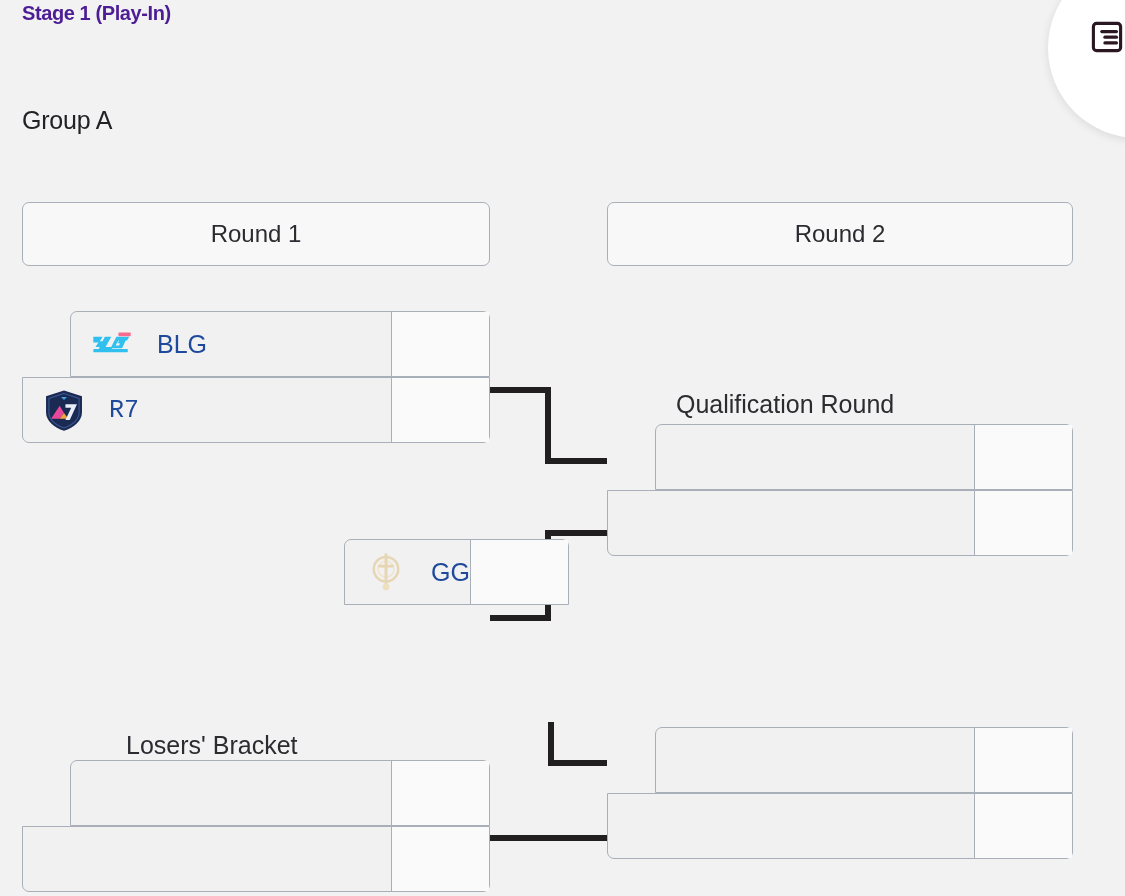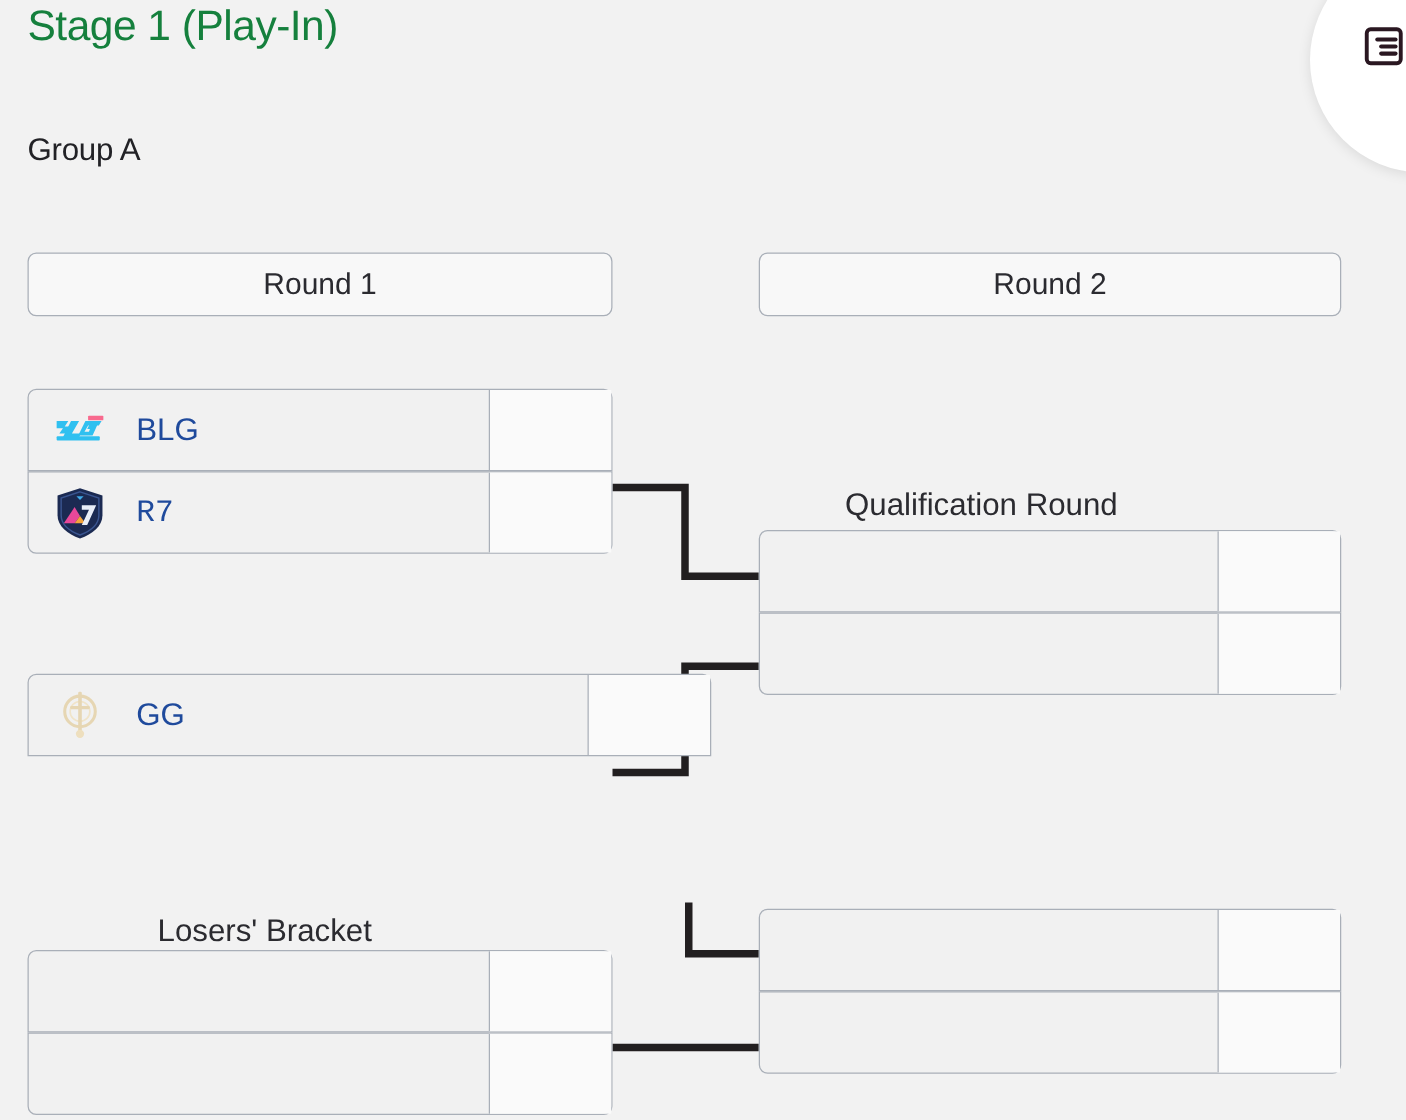--- a/index.html
+++ b/index.html
@@ -18,23 +18,23 @@
     position: absolute;
     inset: 0;
     background: #f2f2f2;
   }
 
   
   .stage-title {
     position: absolute;
     left: 22px;
     top: 2px;
-    font-size: 34px;
-    font-weight: 400;
-    color: #15803d;
+    font-size: 20px;
+    font-weight: 700;
+    color: #4c1d95;
     letter-spacing: -0.4px;
     white-space: nowrap;
   }
   .group-title {
     position: absolute;
     left: 22px;
     top: 106px;
     font-size: 25px;
     font-weight: 400;
     color: #222226;
@@ -61,21 +61,21 @@
     left: 42px;
     top: 62px;
     width: 34px;
     height: 34px;
     display: block;
   }
 
   
   .round-header {
     position: absolute;
-    height: 51px;
+    height: 64px;
     background: #f8f8f8;
     border: 1.6px solid #a9afb8;
     border-radius: 7px;
     display: flex;
     align-items: center;
     justify-content: center;
     font-size: 24px;
     color: #2b2b30;
     box-sizing: border-box;
   }
@@ -99,21 +99,21 @@
     flex-direction: column;
   }
   .match-row {
     display: flex;
     box-sizing: border-box;
     background: #f1f1f1;
     border: 1.6px solid #a9afb8;
     position: relative;
     height: 66px;
   }
-  .match-row.top    { border-radius: 7px 7px 0 0; border-bottom-width: 0.8px; }
+  .match-row.top    { border-radius: 7px 7px 0 0; border-bottom-width: 0.8px; margin-left: 48px; }
   .match-row.bottom { border-radius: 0 0 7px 7px; border-top-width: 0.8px; font-family: Liberation Mono, monospace; }
   .match-row .team-cell {
     flex: 1 1 auto;
     display: flex;
     align-items: center;
     padding-left: 18px;
     min-width: 0;
     overflow: hidden;
   }
   .match-row .score-cell {
@@ -137,21 +137,21 @@
   }
   .team-name {
     font-size: 25px;
     color: #1f4a9c;
     white-space: nowrap;
     overflow: hidden;
   }
 
   
   #match-r1-m1 { left: 22px;  top: 311px; width: 468px; }
-  #match-r1-m2 { left: 22px;  top: 539px; width: 547px; }
+  #match-r1-m2 { left: 22px;  top: 539px; width: 547px; align-items: flex-end; }
   #match-qual  { left: 607px; top: 424px; width: 466px; }
   #match-lb-m1 { left: 22px;  top: 760px; width: 468px; }
   #match-qual2 { left: 607px; top: 727px; width: 466px; }
 
   
   .match.blank .team-cell { padding-left: 0; }
 
   
   .connectors {
     position: absolute;

